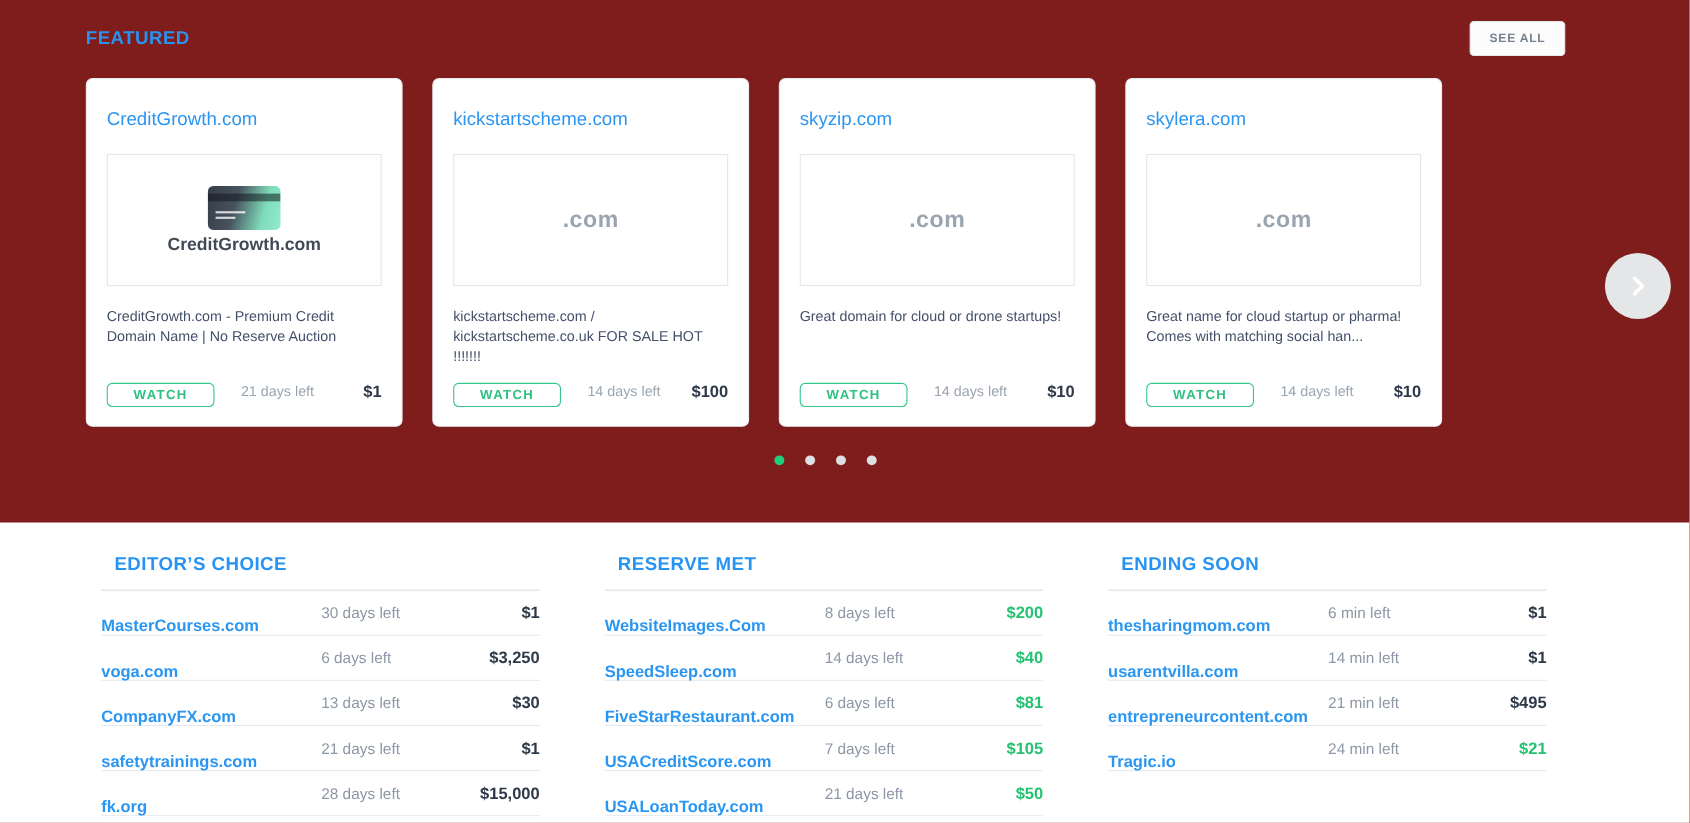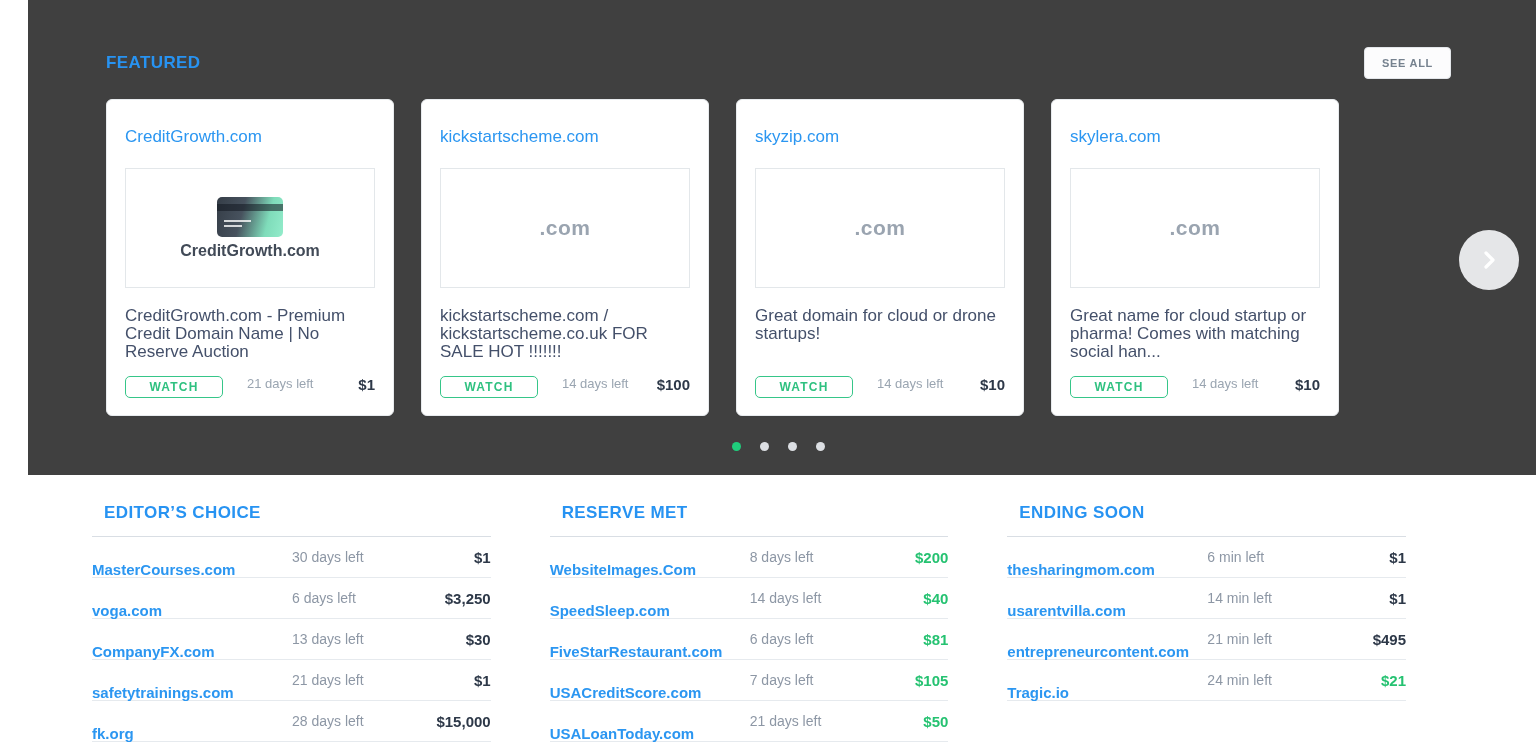--- a/index.html
+++ b/index.html
@@ -3,21 +3,21 @@
 <meta charset="utf-8">
 <style>
   * { box-sizing: border-box; }
   html,body { margin:0; padding:0; }
   body {
     width:1536px; height:748px; overflow:hidden;
     font-family:"Liberation Sans", sans-serif;
     background:#ffffff;
   }
   
-  .featured { background:#404040; height:475px; padding-top:48px; position:relative;margin-left:28px; }
+  .featured { background:#7f1d1d; height:475px; padding-top:20px; position:relative; }
   .featured-inner { width:1345px; margin-left:78px; }
   .featured-head { display:flex; justify-content:space-between; align-items:center; height:30px; }
   .section-title { font-size:17px; font-weight:bold; color:#2793f2; letter-spacing:.4px; margin:0; }
   .see-all {
     background:#fcfcfd; border:1px solid #e3e6ea; border-radius:4px;
     color:#76828f; font-size:11px; font-weight:bold; letter-spacing:.7px;
     padding:9px 17px; cursor:pointer; font-family:inherit;
   }
   .cards { display:flex; gap:27px; margin-top:21px; }
   .card {
@@ -33,21 +33,21 @@
   .dotcom { color:#9aa4b0; font-size:21px; font-weight:bold; letter-spacing:.5px; }
   .logo-card {
     width:66px; height:40px; border-radius:5px; position:relative; overflow:hidden; margin-bottom:5px;
     background:linear-gradient(105deg,#353d47 0%,#47525e 38%,#7fdcba 75%,#93eccb 100%);
   }
   .logo-card .stripe { position:absolute; top:7px; left:0; right:0; height:7px; background:rgba(18,24,32,.55); }
   .logo-card .line1, .logo-card .line2 { position:absolute; left:7px; height:2px; background:rgba(255,255,255,.78); }
   .logo-card .line1 { top:23px; width:27px; }
   .logo-card .line2 { top:28px; width:18px; }
   .logo-text { font-size:16px; font-weight:bold; color:#414a57; }
-  .card-desc { margin-top:19px; font-size:17px; line-height:18px; color:#44506a; }
+  .card-desc { margin-top:19px; font-size:13px; line-height:18px; color:#44506a; }
   .card-foot { position:absolute; left:18px; right:18px; bottom:17px; display:flex; }
   .watch-btn {
     border:1.5px solid #36c689; color:#2fc180; background:#fff; border-radius:5px;
     font-size:12px; font-weight:bold; letter-spacing:1.2px; width:98px; height:22px;
     cursor:pointer; font-family:inherit; line-height:18px;
   }
   .card-time { color:#9aa5b1; font-size:13px; margin-left:24px; }
   .card-price { margin-left:auto; color:#2d3848; font-size:15px; font-weight:bold; }
   .dots { display:flex; gap:19px; justify-content:center; margin-top:26px; }
   .dot { width:9px; height:9px; border-radius:50%; background:#dcdfe3; cursor:pointer; }

